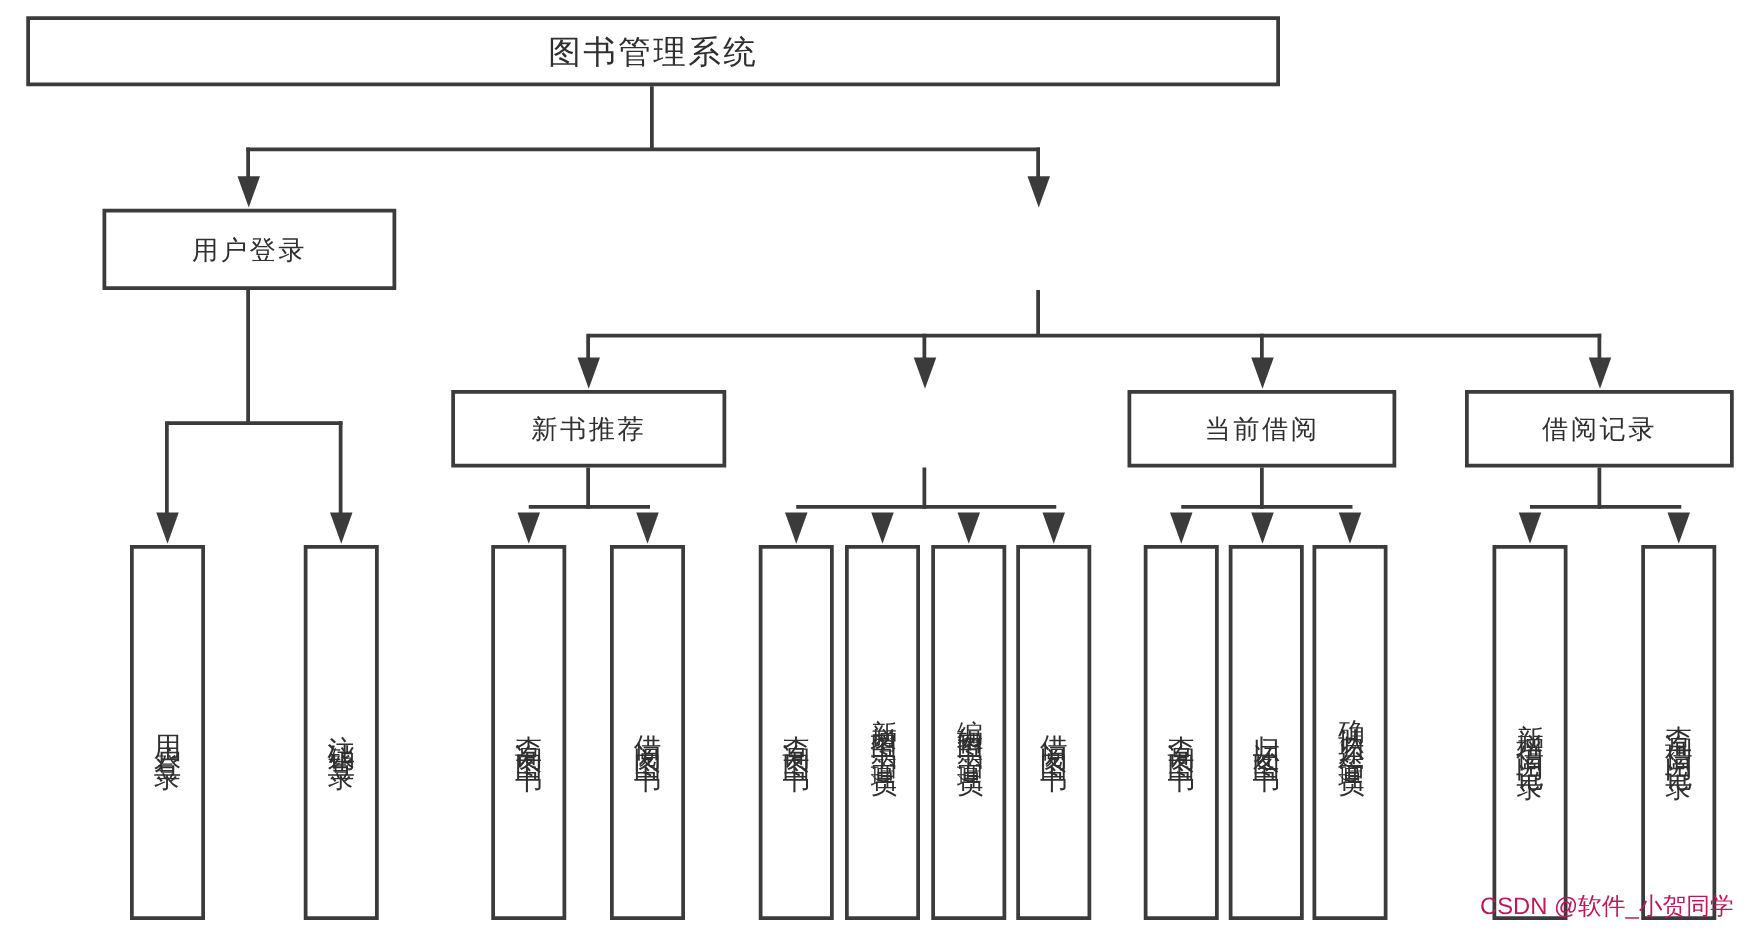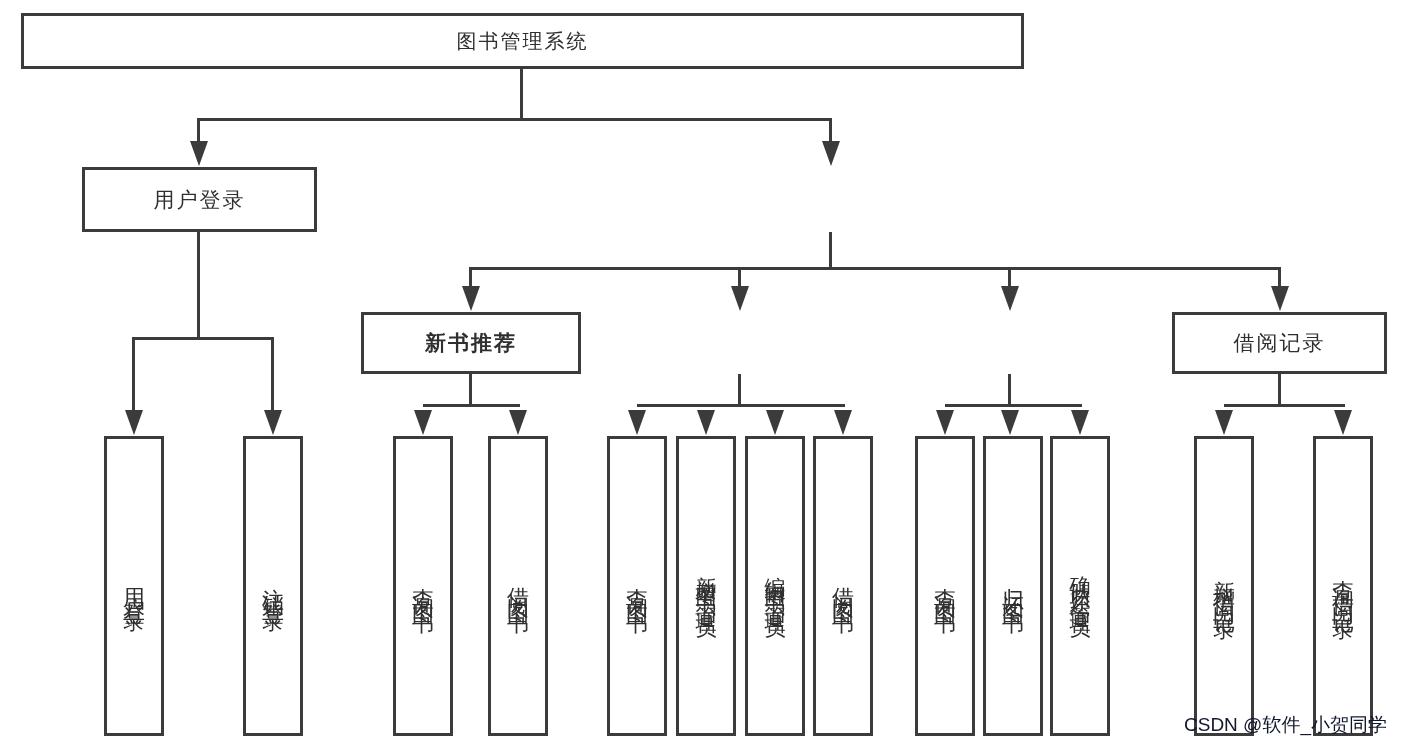--- a/index.html
+++ b/index.html
@@ -63,32 +63,32 @@
     height: 0;
     border-left: 9px solid transparent;
     border-right: 9px solid transparent;
     border-top: 25px solid #3b3b3b;
   }
   .watermark {
     position: absolute;
     left: 1184px;
     top: 712px;
     font-size: 19px;
-    color: #0f172a;
+    color: #be185d;
     white-space: nowrap;
     z-index: 5;
   }
 </style>
 </head>
 <body>
 
 <div class="canvas">
 
   <div class="box" style="left:21px; top:13px; width:1003px; height:56px;">
-    <span class="lbl" style="font-size:20px;">图书管理系统</span>
+    <span class="lbl" style="font-size:26px;">图书管理系统</span>
   </div>
 
   <div class="vl" style="left:520px; top:69px; height:50px;"></div>
   <div class="hl" style="left:197px; top:118px; width:635px;"></div>
   <div class="vl" style="left:197px; top:118px; height:25px;"></div>
   <div class="ah" style="left:190px; top:141px;"></div>
   <div class="vl" style="left:829px; top:118px; height:25px;"></div>
   <div class="ah" style="left:822px; top:141px;"></div>
 
   <div class="box" style="left:82px; top:167px; width:235px; height:65px;">
@@ -106,22 +106,25 @@
   <div class="hl" style="left:471px; top:267px; width:810px;"></div>
   <div class="vl" style="left:469px; top:267px; height:20px;"></div>
   <div class="ah" style="left:462px; top:286px;"></div>
   <div class="vl" style="left:738px; top:267px; height:20px;"></div>
   <div class="ah" style="left:731px; top:286px;"></div>
   <div class="vl" style="left:1008px; top:267px; height:20px;"></div>
   <div class="ah" style="left:1001px; top:286px;"></div>
   <div class="vl" style="left:1278px; top:267px; height:20px;"></div>
   <div class="ah" style="left:1271px; top:286px;"></div>
 
-  <div class="box" style="left:361px; top:312px; width:220px; height:62px;font-weight:bold;">
+  <div class="box" style="left:361px; top:312px; width:220px; height:62px;">
     <span class="lbl">新书推荐</span>
+  </div>
+  <div class="box" style="left:902px; top:312px; width:215px; height:62px;">
+    <span class="lbl">当前借阅</span>
   </div>
   <div class="box" style="left:1172px; top:312px; width:215px; height:62px;">
     <span class="lbl">借阅记录</span>
   </div>
 
   <div class="vl" style="left:469px; top:374px; height:33px;"></div>
   <div class="hl" style="left:423px; top:404px; width:97px;"></div>
   <div class="ah" style="left:414px; top:410px;"></div>
   <div class="ah" style="left:509px; top:410px;"></div>
 

